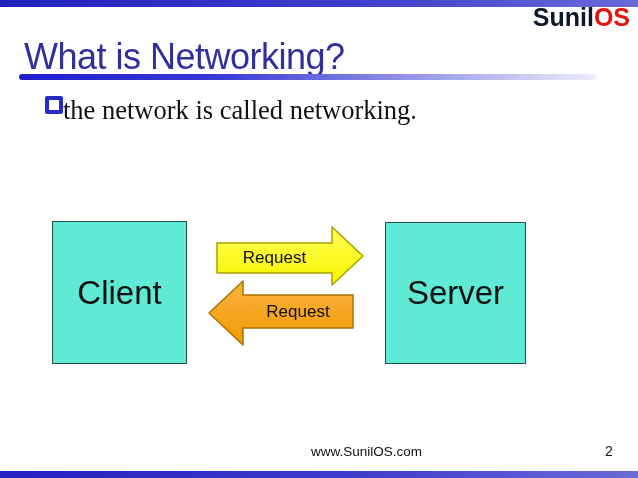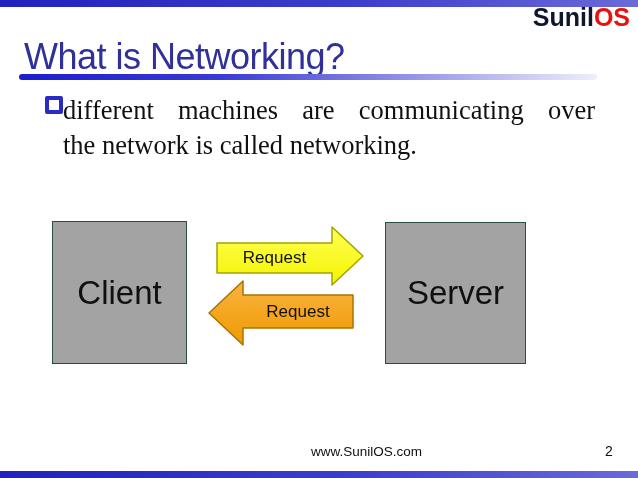--- a/index.html
+++ b/index.html
@@ -52,21 +52,21 @@
     font-family: "Liberation Serif", serif;
     font-size: 26.5px; color: #111111;
     line-height: 35px;
   }
   .body-line { text-align: justify; text-align-last: justify; }
   .body-line.first { text-indent: 5px; }
   .body-line.last { text-align: left; text-align-last: left; }
 
   .node-box {
     position: absolute;
-    background: #a3a3a3;
+    background: #5eead4;
     border: 1px solid #274f46;
     display: flex; align-items: center; justify-content: center;
     font-size: 33px; color: #101010;
     font-family: "Liberation Sans", sans-serif;
   }
   #client-box { left: 52px; top: 221px; width: 133px; height: 141px; }
   #server-box { left: 385px; top: 222px; width: 139px; height: 140px; }
 
   #diagram-arrows {
     position: absolute; left: 0; top: 0;
@@ -98,21 +98,20 @@
 
 <div id="logo">
   <span class="part1">Sunil</span><span class="part2">OS</span>
 </div>
 
 <div id="slide-title">What is Networking?</div>
 <div id="title-rule"></div>
 
 <span id="bullet-square"></span>
 <div id="bullet-text">
-  <div class="body-line">different machines are communicating over</div>
   <div class="body-line last">the network is called networking.</div>
 </div>
 
 <div id="client-box" class="node-box">
   <span>Client</span>
 </div>
 <div id="server-box" class="node-box">
   <span>Server</span>
 </div>
 

